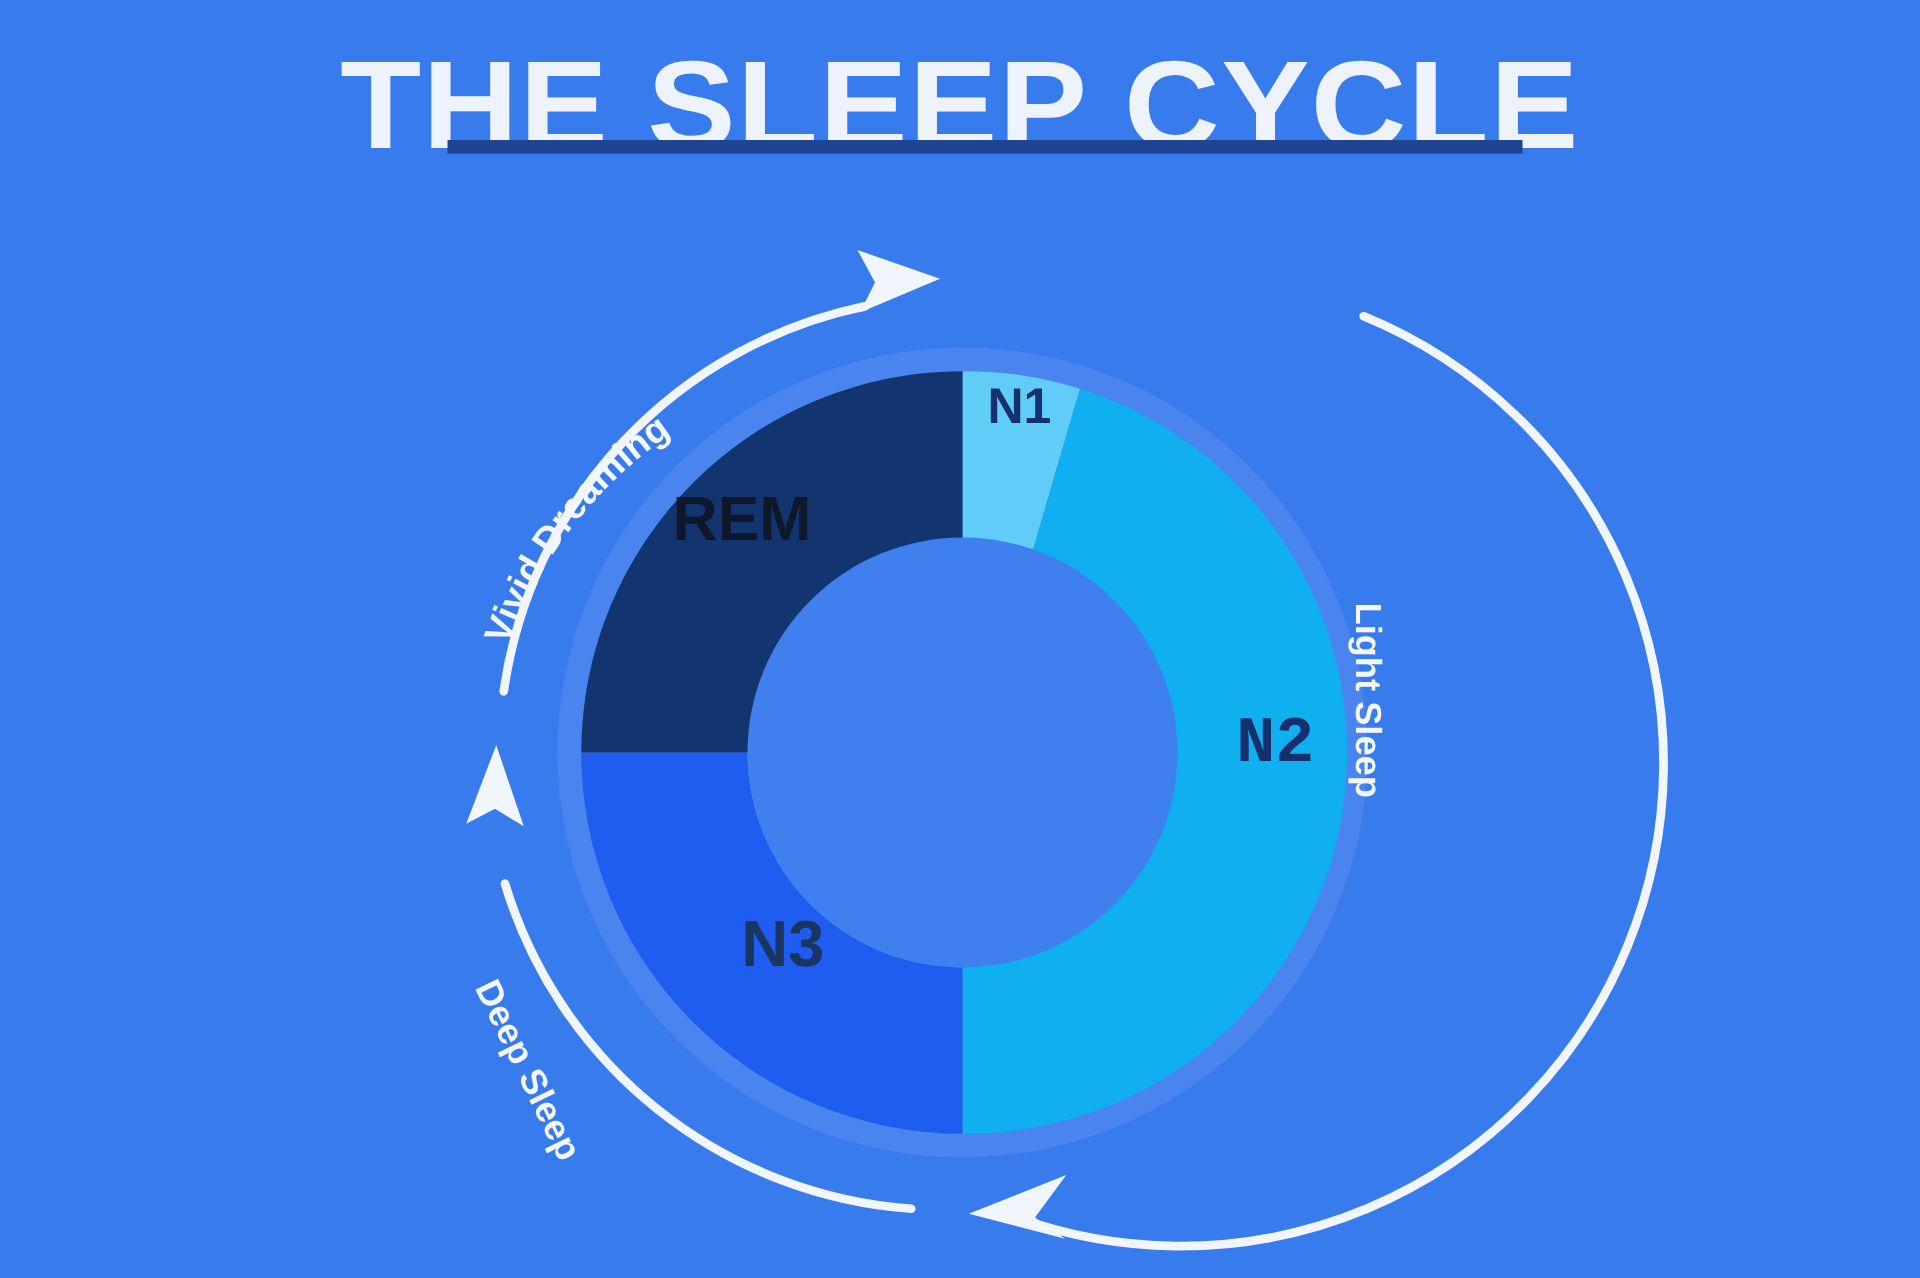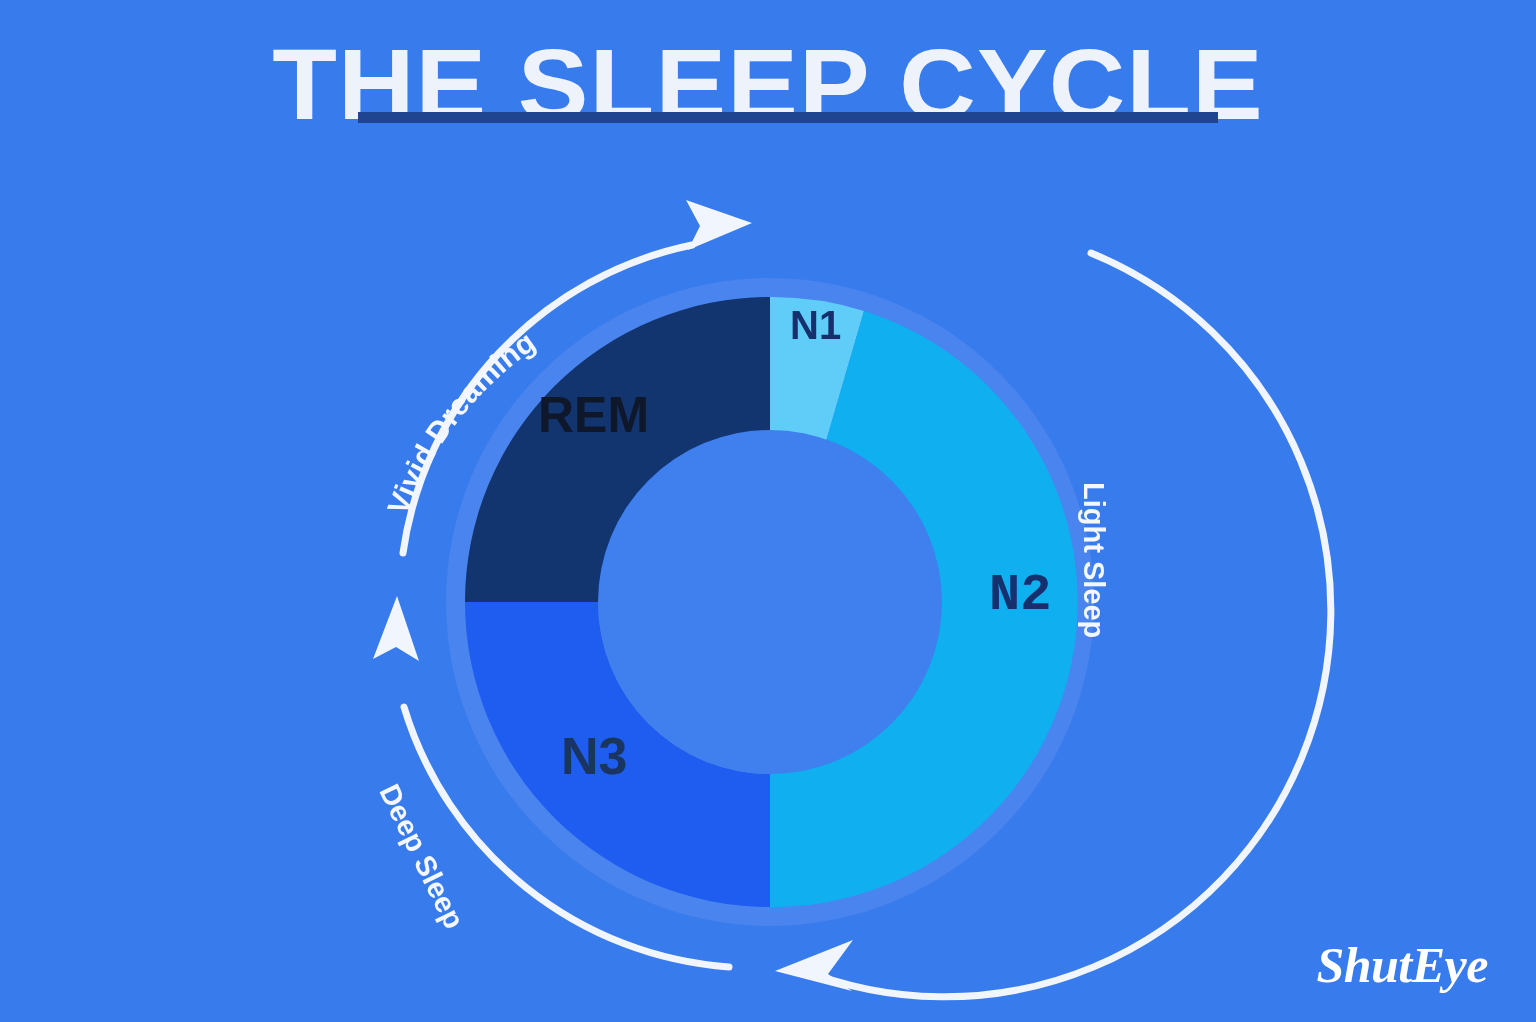--- a/index.html
+++ b/index.html
@@ -75,21 +75,21 @@
     color: #16306E;
   }
   #label-n2 {
     left: 989px;
     top: 566px;
     font-size: 52px;
     color: #16306E;
     font-family: Liberation Mono, monospace;
   }
   #label-n3 {
-    left: 561px;
+    left: 593px;
     top: 726px;
     font-size: 52px;
     color: #1A3560;
   }
   #label-rem {
     left: 538px;
     top: 386px;
     font-size: 50px;
     color: #0f172a;
   }
@@ -178,15 +178,14 @@
   </div>
 
   <div class="seg-label" id="label-n1">N1</div>
   <div class="seg-label" id="label-n2">N2</div>
   <div class="seg-label" id="label-n3">N3</div>
   <div class="seg-label" id="label-rem">REM</div>
 
   <div class="arc-label" id="label-light-sleep">Light Sleep</div>
   <div class="arc-label" id="label-deep-sleep">Deep Sleep</div>
 
-  <div id="brand-logo">ShutEye</div>
 
 </div>
 
 </body></html>

